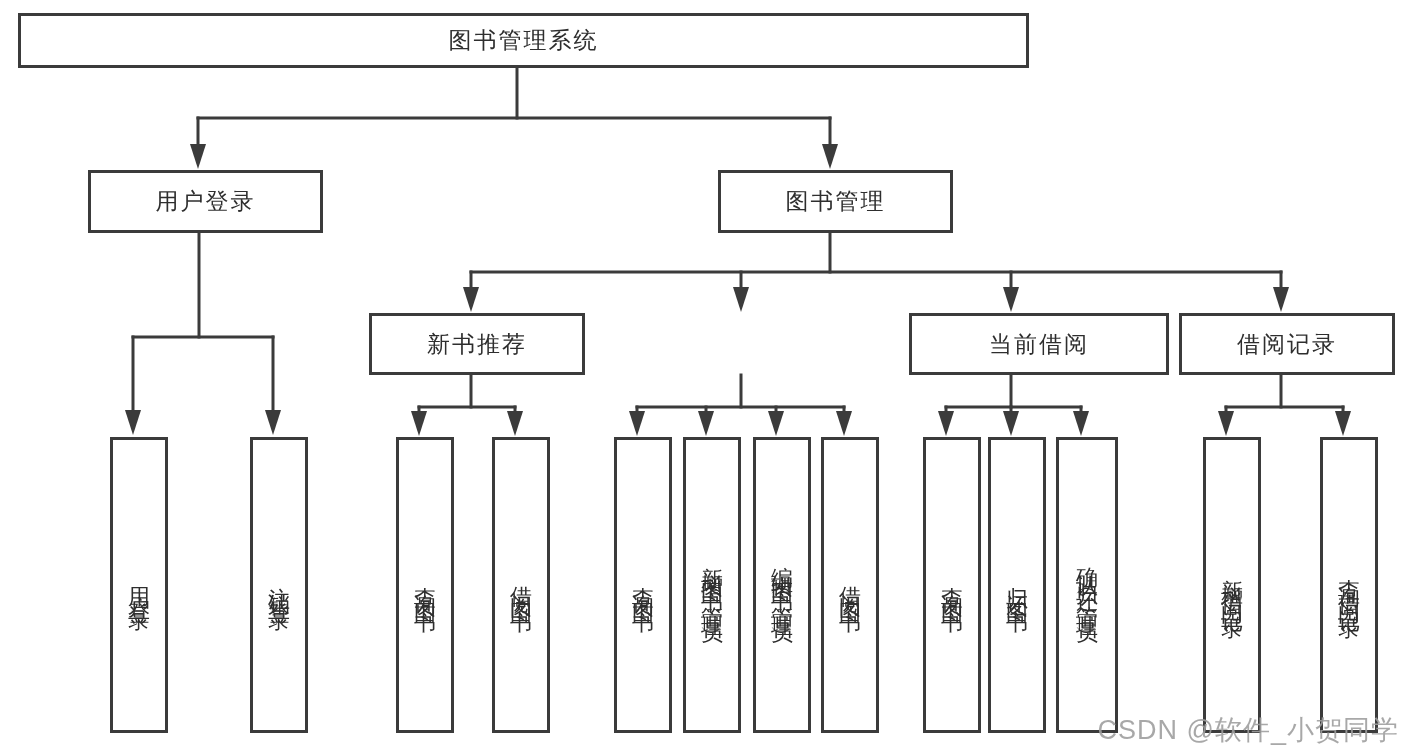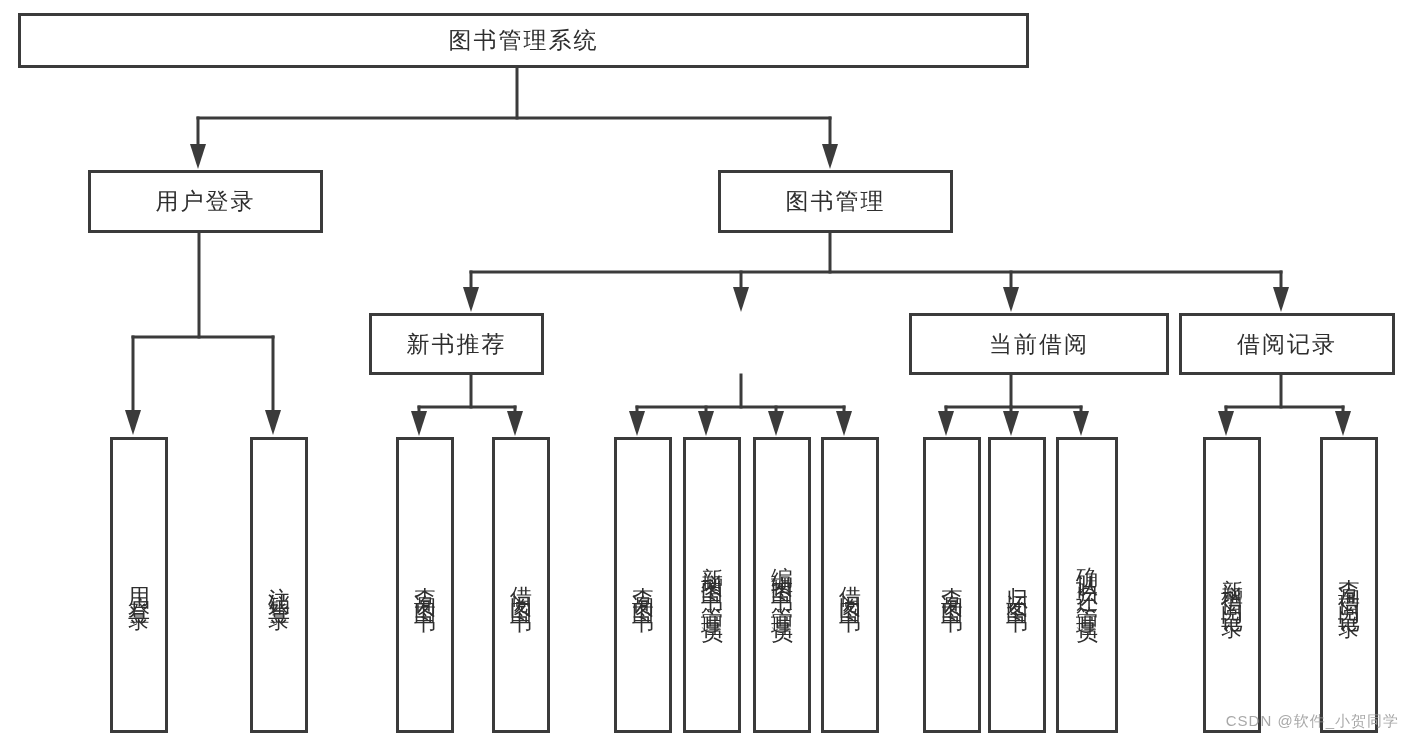--- a/index.html
+++ b/index.html
@@ -33,21 +33,21 @@
     writing-mode: vertical-lr;
     font-size: 22px;
     letter-spacing: 8px;
     line-height: 1;
     white-space: nowrap;
   }
   .watermark {
     position: absolute;
     right: 6px;
     top: 712px;
-    font-size: 15px;
+    font-size: 27px;
     letter-spacing: 1px;
     color: rgba(158, 158, 158, 0.9);
     z-index: 3;
     white-space: nowrap;
   }
 </style>
 </head>
 <body>
 
 <div id="diagram">
@@ -126,21 +126,21 @@
     <span>图书管理系统</span>
   </div>
 
   <div class="box hbox" style="left:82px; top:170px; width:235px; height:63px;">
     <span>用户登录</span>
   </div>
   <div class="box hbox" style="left:712px; top:170px; width:235px; height:63px;">
     <span>图书管理</span>
   </div>
 
-  <div class="box hbox" style="left:363px; top:313px; width:175px; height:62px;">
+  <div class="box hbox" style="left:363px; top:313px; width:216px; height:62px;">
     <span>新书推荐</span>
   </div>
   <div class="box hbox" style="left:903px; top:313px; width:260px; height:62px;">
     <span>当前借阅</span>
   </div>
   <div class="box hbox" style="left:1173px; top:313px; width:216px; height:62px;">
     <span>借阅记录</span>
   </div>
 
   <div class="box vbox" style="left:104px; top:437px; width:58px; height:296px;">

